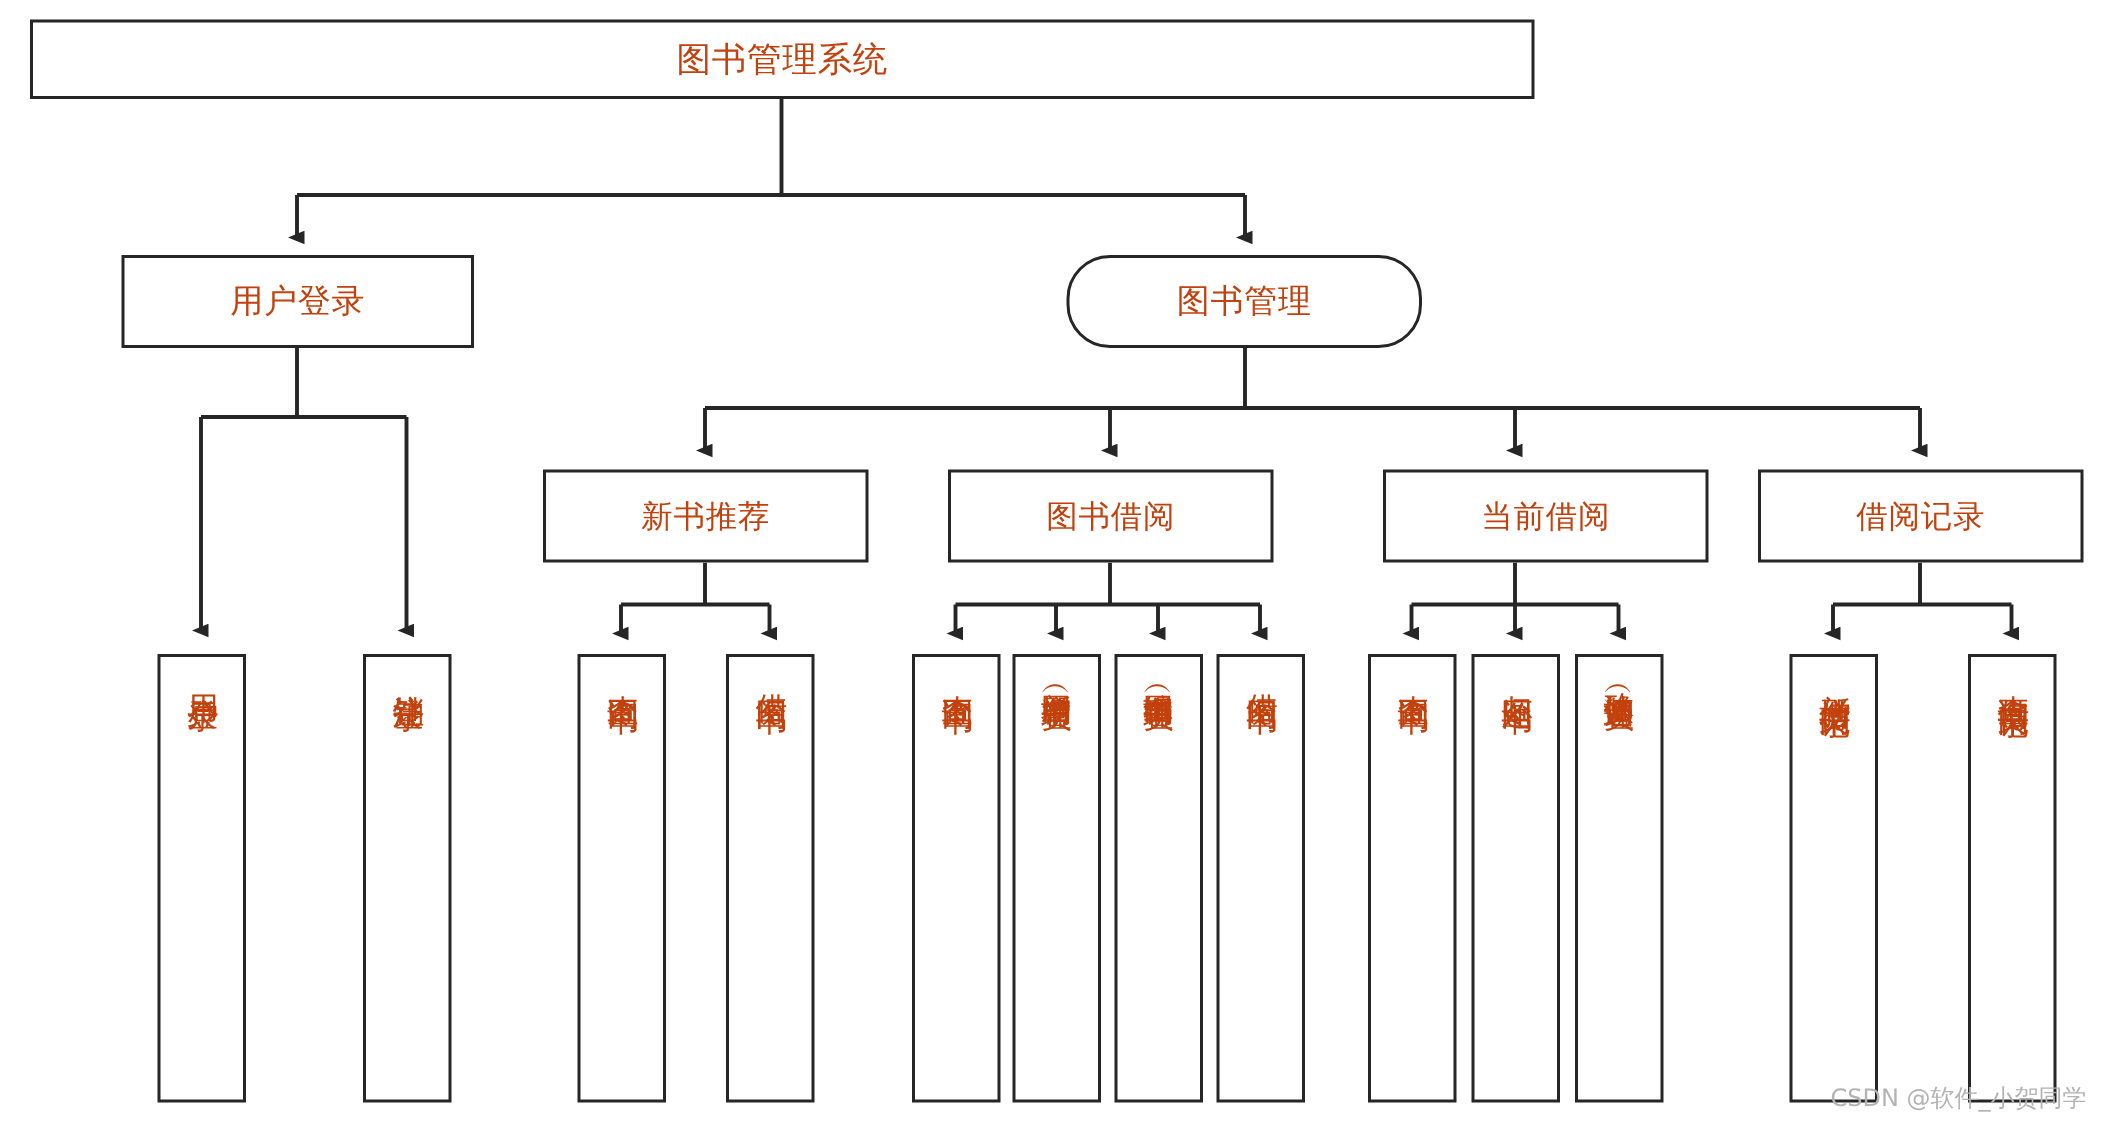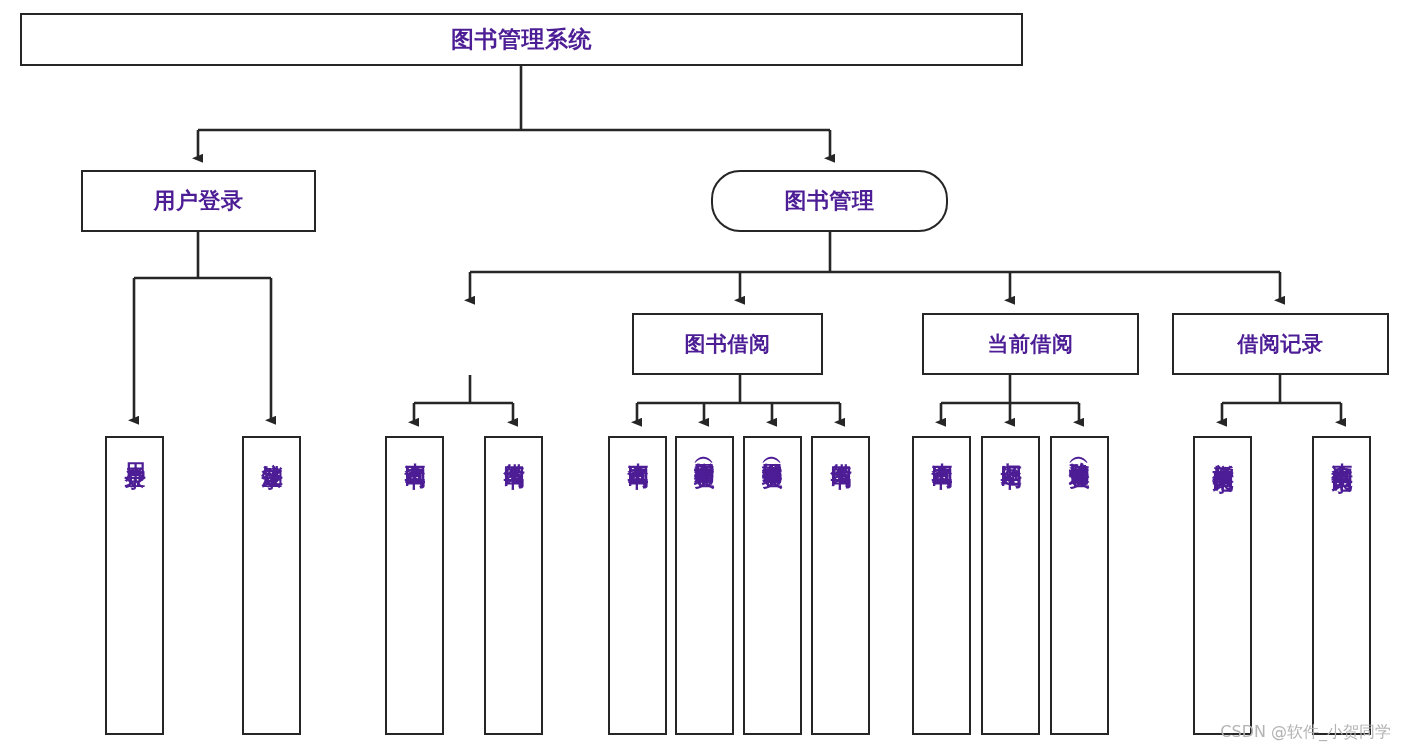--- a/index.html
+++ b/index.html
@@ -28,24 +28,23 @@
     box-sizing:border-box;
     background:#ffffff;
     border:2px solid #262626;
     display:flex;
     align-items:center;
     justify-content:center;
     text-align:center;
   }
   .node .label{
     display:block;
-    color:#4c1d95;
+    color:#c2410c;
     letter-spacing:.5px;
     white-space:nowrap;
-    font-weight:bold;
   }
   
   .node.root{ border-width:2px; }
   .node.root .label{ font-size:23px; }
   
   .node.l2 .label{ font-size:22px; }
   .node.l3 .label{ font-size:21px; }
   
   .node.leaf{
     align-items:flex-start;
@@ -131,22 +130,25 @@
   </div>
 
   <div class="node l2" style="left:81px; top:170px; width:235px; height:62px;">
     <span class="label">用户登录</span>
   </div>
 
   <div class="node l2" style="left:711px; top:170px; width:237px; height:62px;border-radius:29px;">
     <span class="label">图书管理</span>
   </div>
 
-
-  <div class="node l3" style="left:632px; top:313px; width:191px; height:62px;">
+  <div class="node l3" style="left:362px; top:313px; width:217px; height:62px;">
+    <span class="label">新书推荐</span>
+  </div>
+
+  <div class="node l3" style="left:632px; top:313px; width:217px; height:62px;">
     <span class="label">图书借阅</span>
   </div>
 
   <div class="node l3" style="left:922px; top:313px; width:217px; height:62px;">
     <span class="label">当前借阅</span>
   </div>
 
   <div class="node l3" style="left:1172px; top:313px; width:217px; height:62px;">
     <span class="label">借阅记录</span>
   </div>

